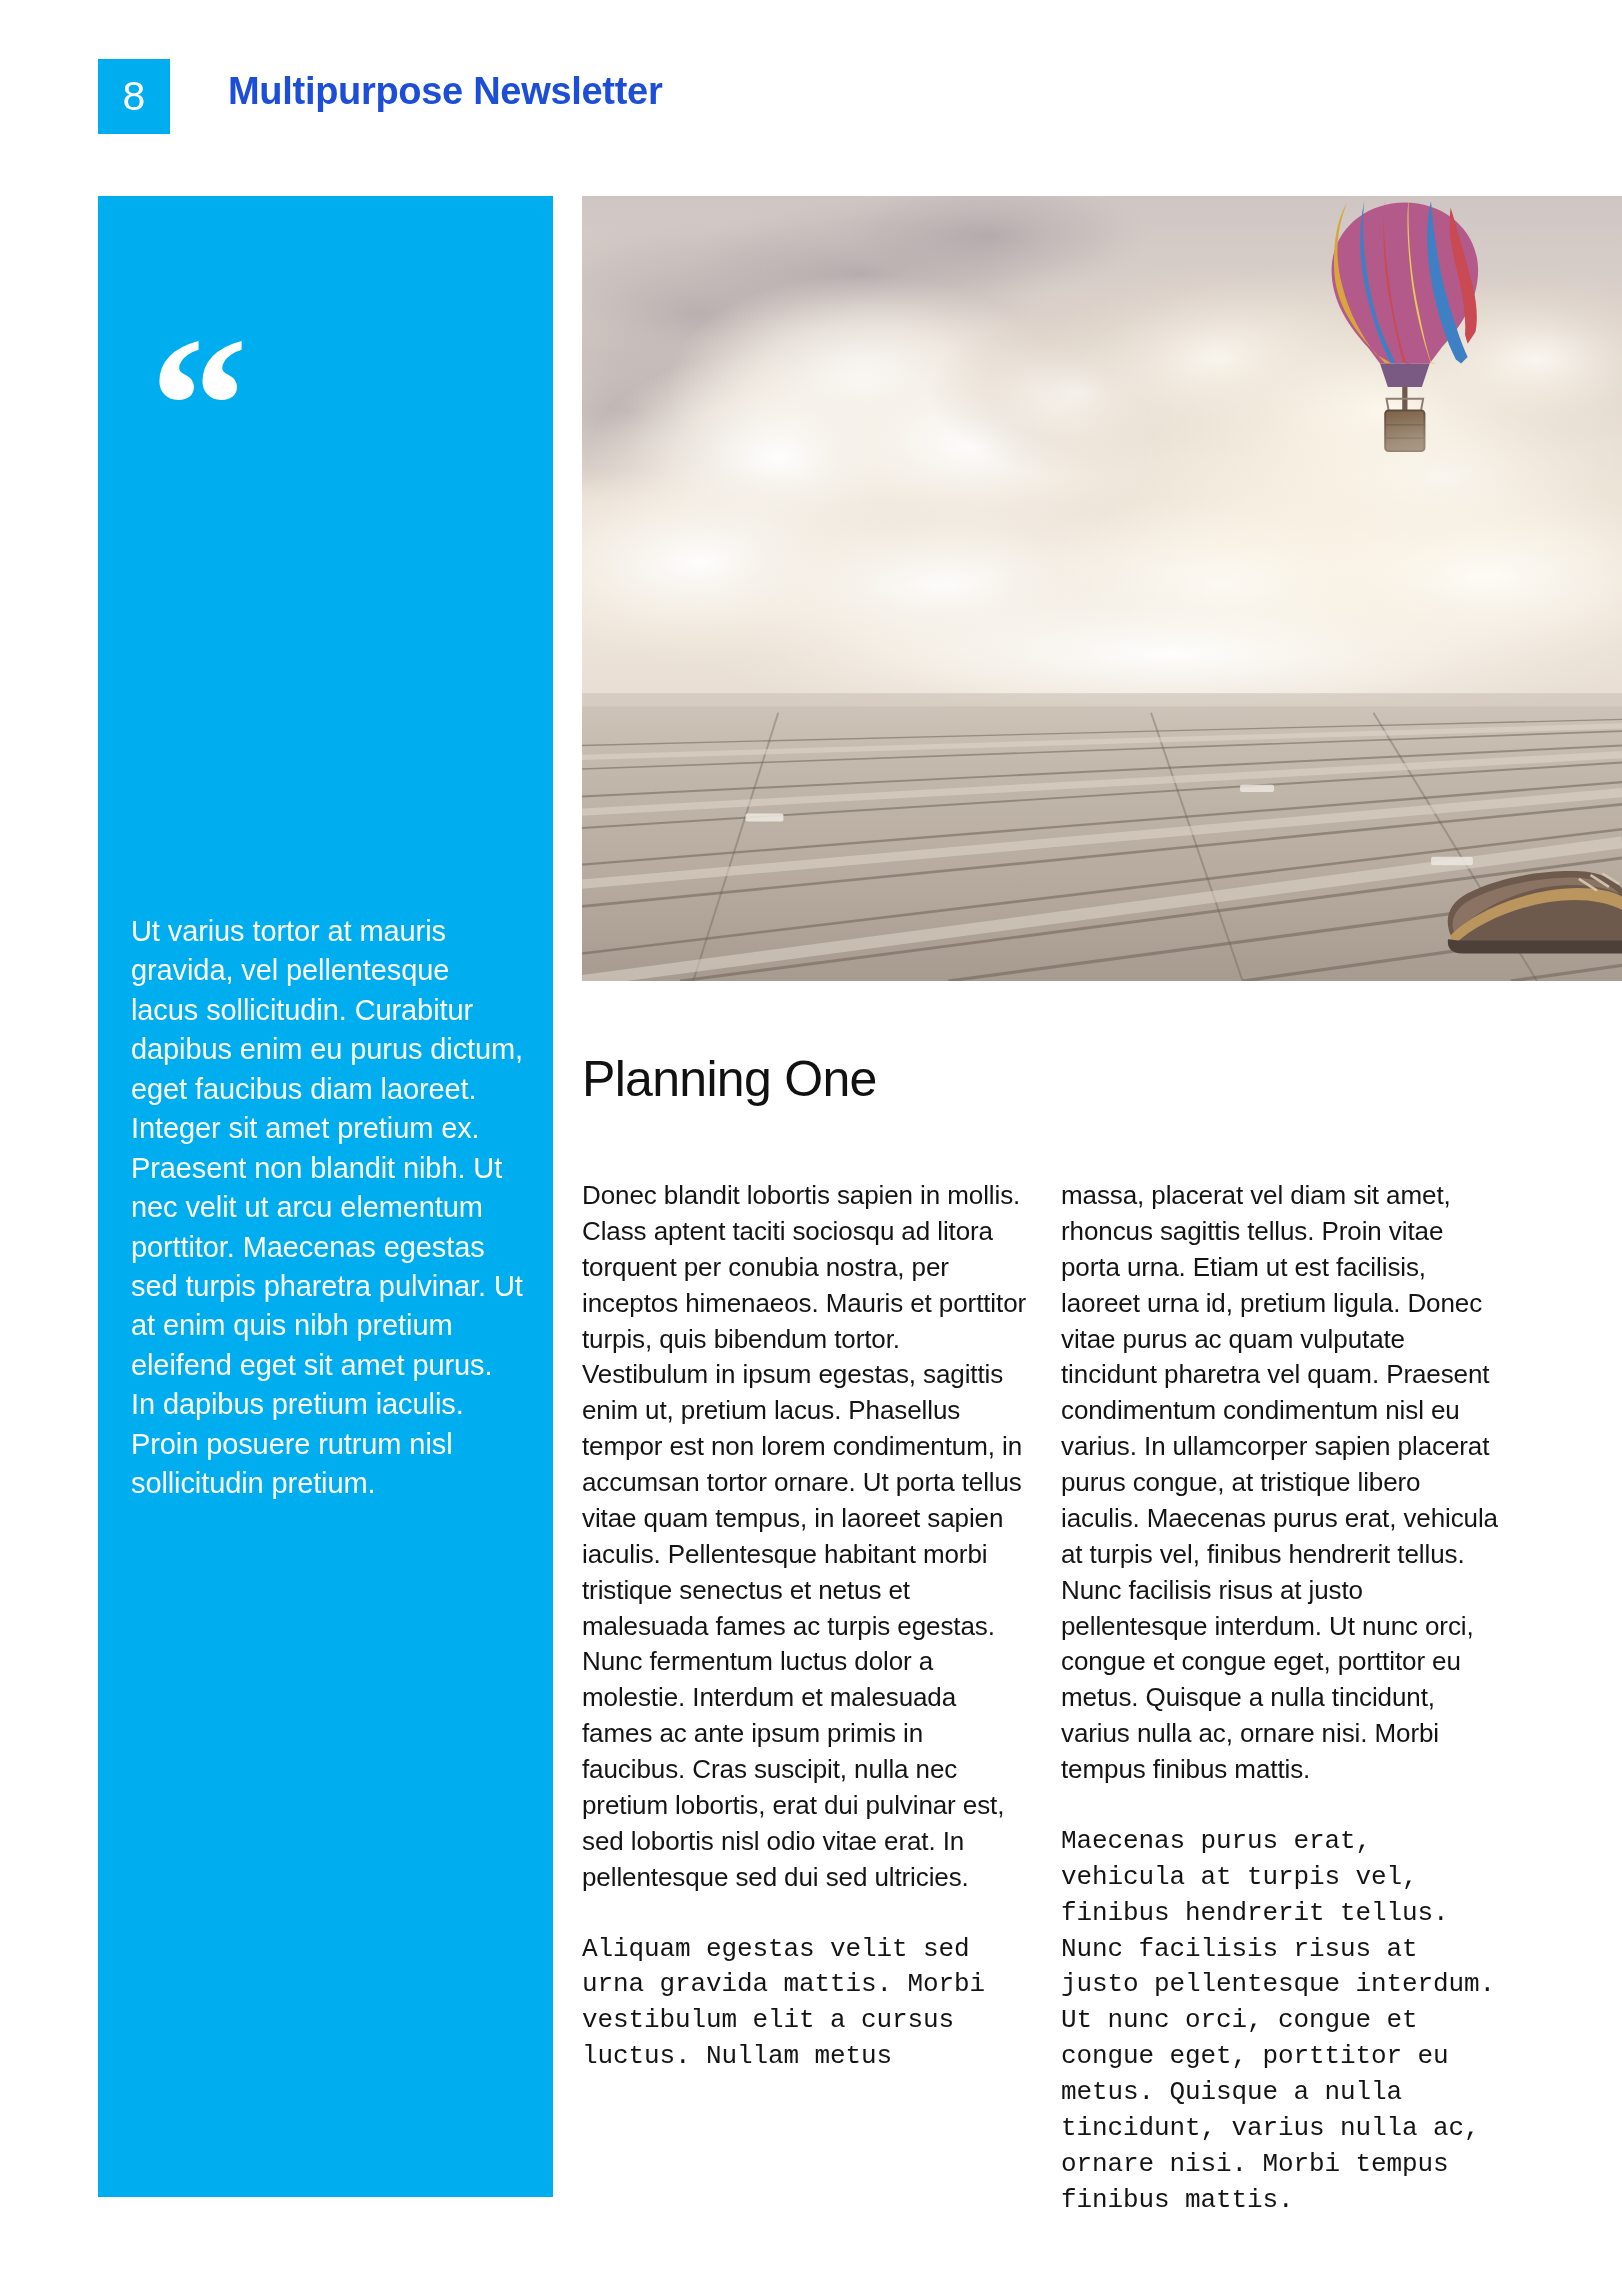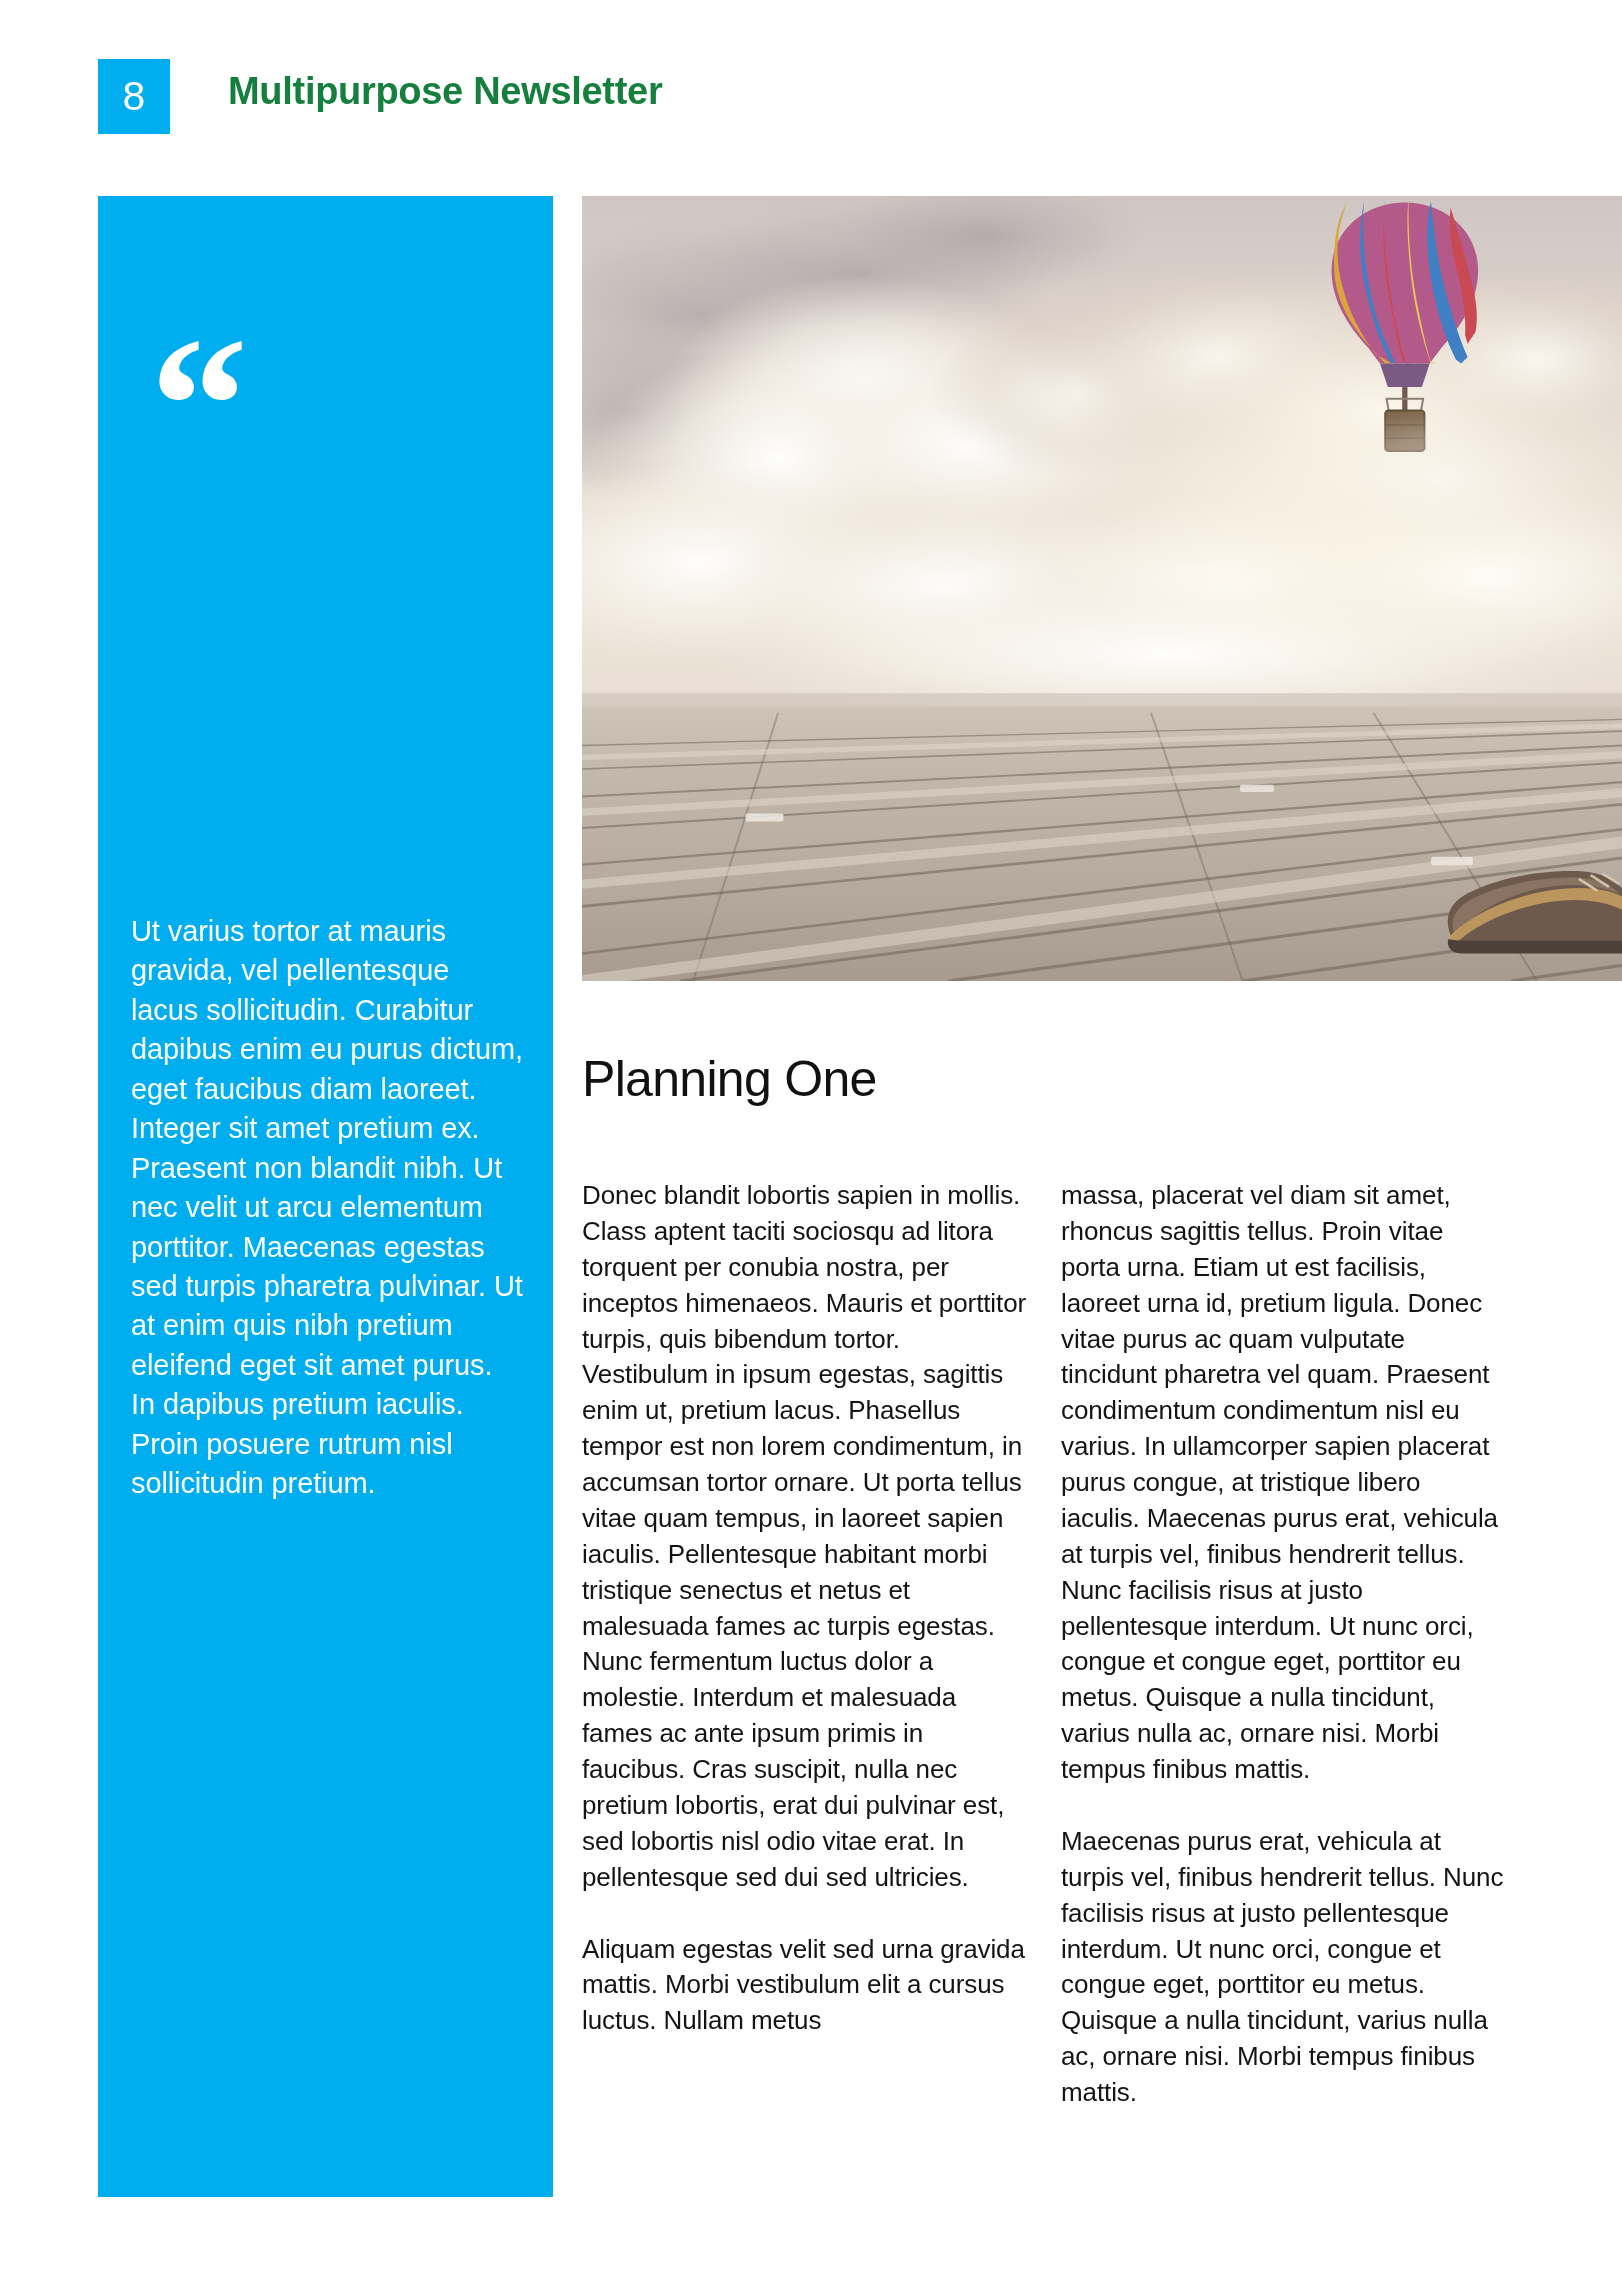--- a/index.html
+++ b/index.html
@@ -30,21 +30,21 @@
     font-size:41px;
     font-weight:400;
     line-height:1;
     letter-spacing:0;
   }
   .header-title {
     position:absolute;
     left:228px; top:70px;
     font-size:38px;
     font-weight:700;
-    color:#15803d;
+    color:#1d4ed8;
     letter-spacing:-0.3px;
     white-space:nowrap;
   }
 
   
   .quote-panel {
     position:absolute;
     left:98px; top:196px;
     width:455px; height:2001px;
     background:#00aeef;
@@ -103,21 +103,21 @@
   .col { width:445px; }
   .col p {
     font-size:26px;
     line-height:1.38;
     color:#141414;
     text-align:left;
     letter-spacing:-0.1px;
     margin:0 0 36px 0;
     hyphens:manual;
   }
-  .col p:last-child { margin-bottom:12px; }
+  .col p:last-child { margin-bottom:12px;font-family:Liberation Mono, monospace; }
 </style>
 </head>
 <body>
 
 <div class="header">
   <div class="page-number-box">
     <span class="num">8</span>
   </div>
   <div class="header-title">Multipurpose Newsletter</div>
 </div>

